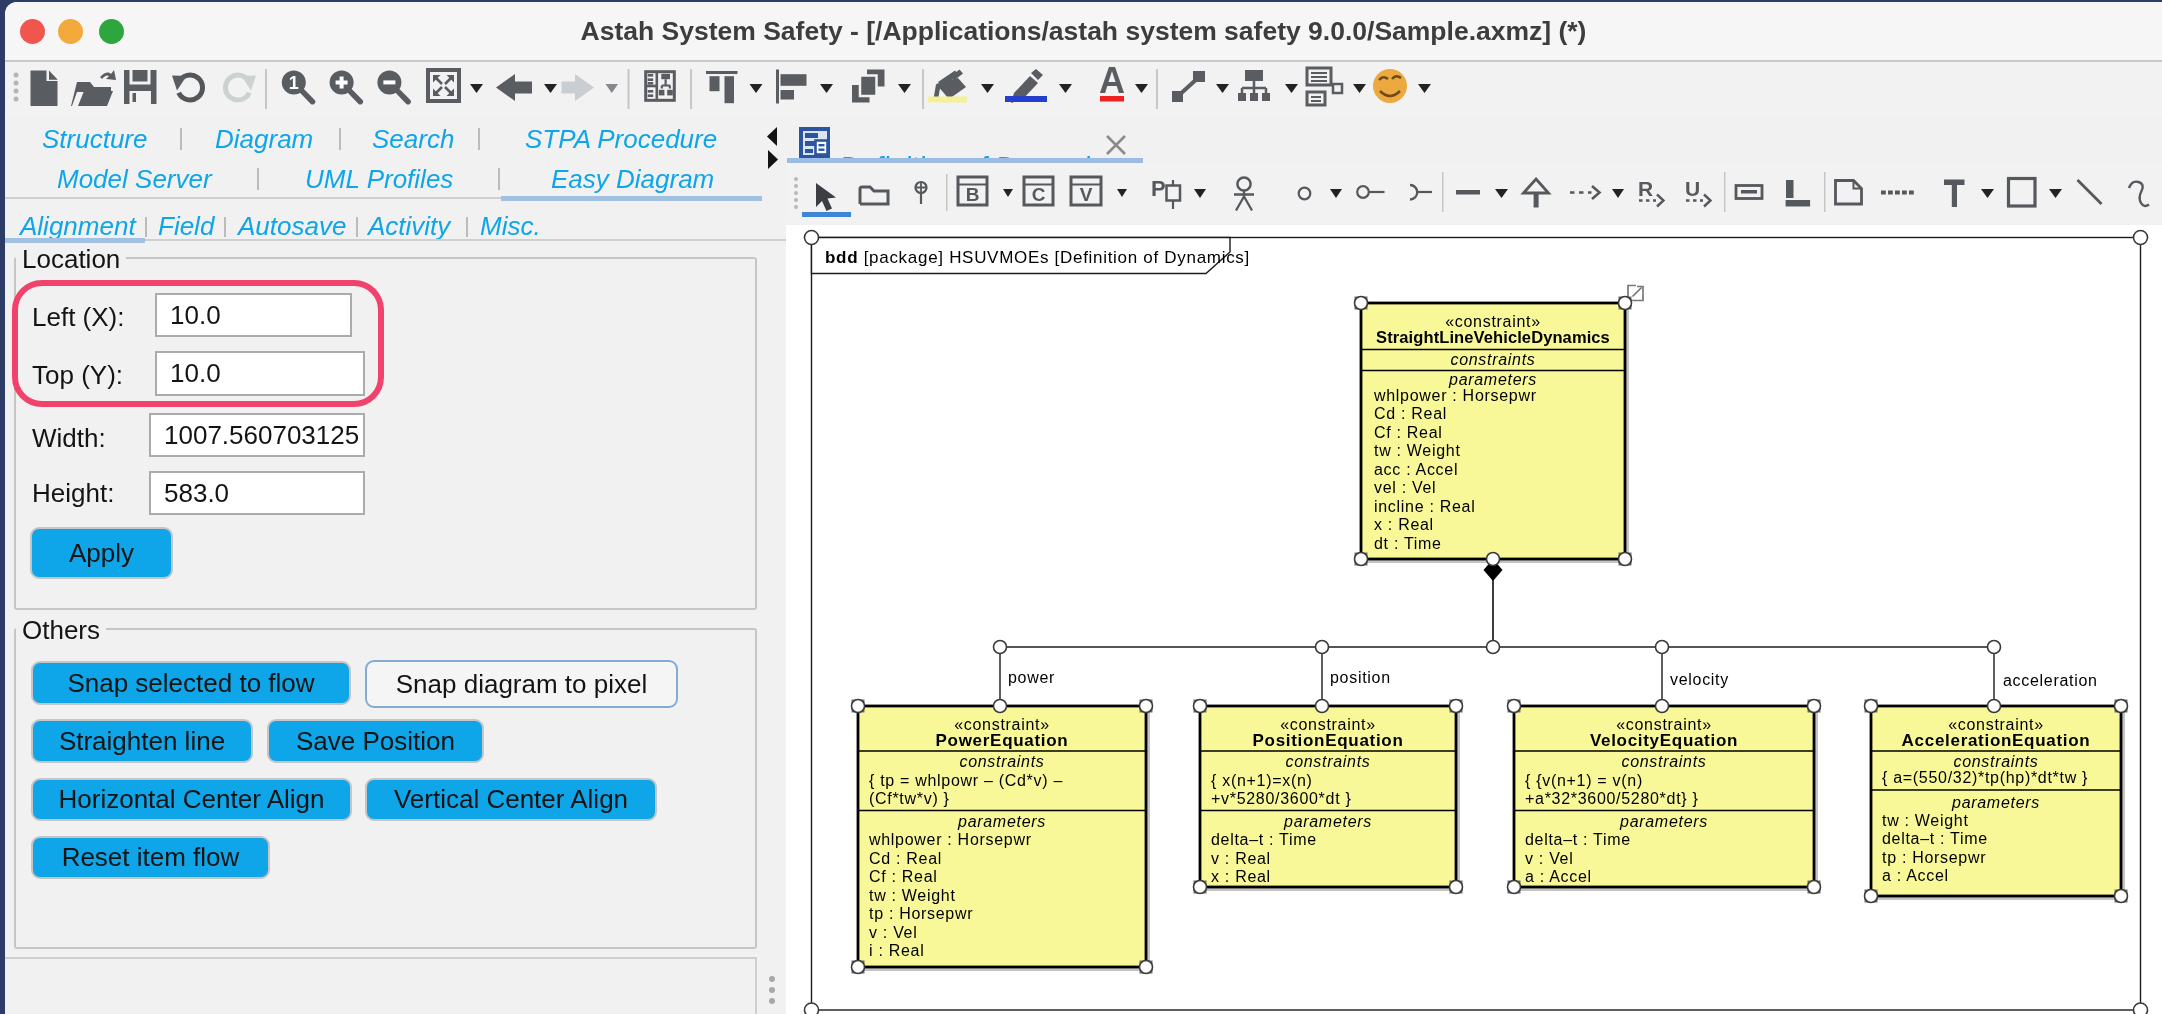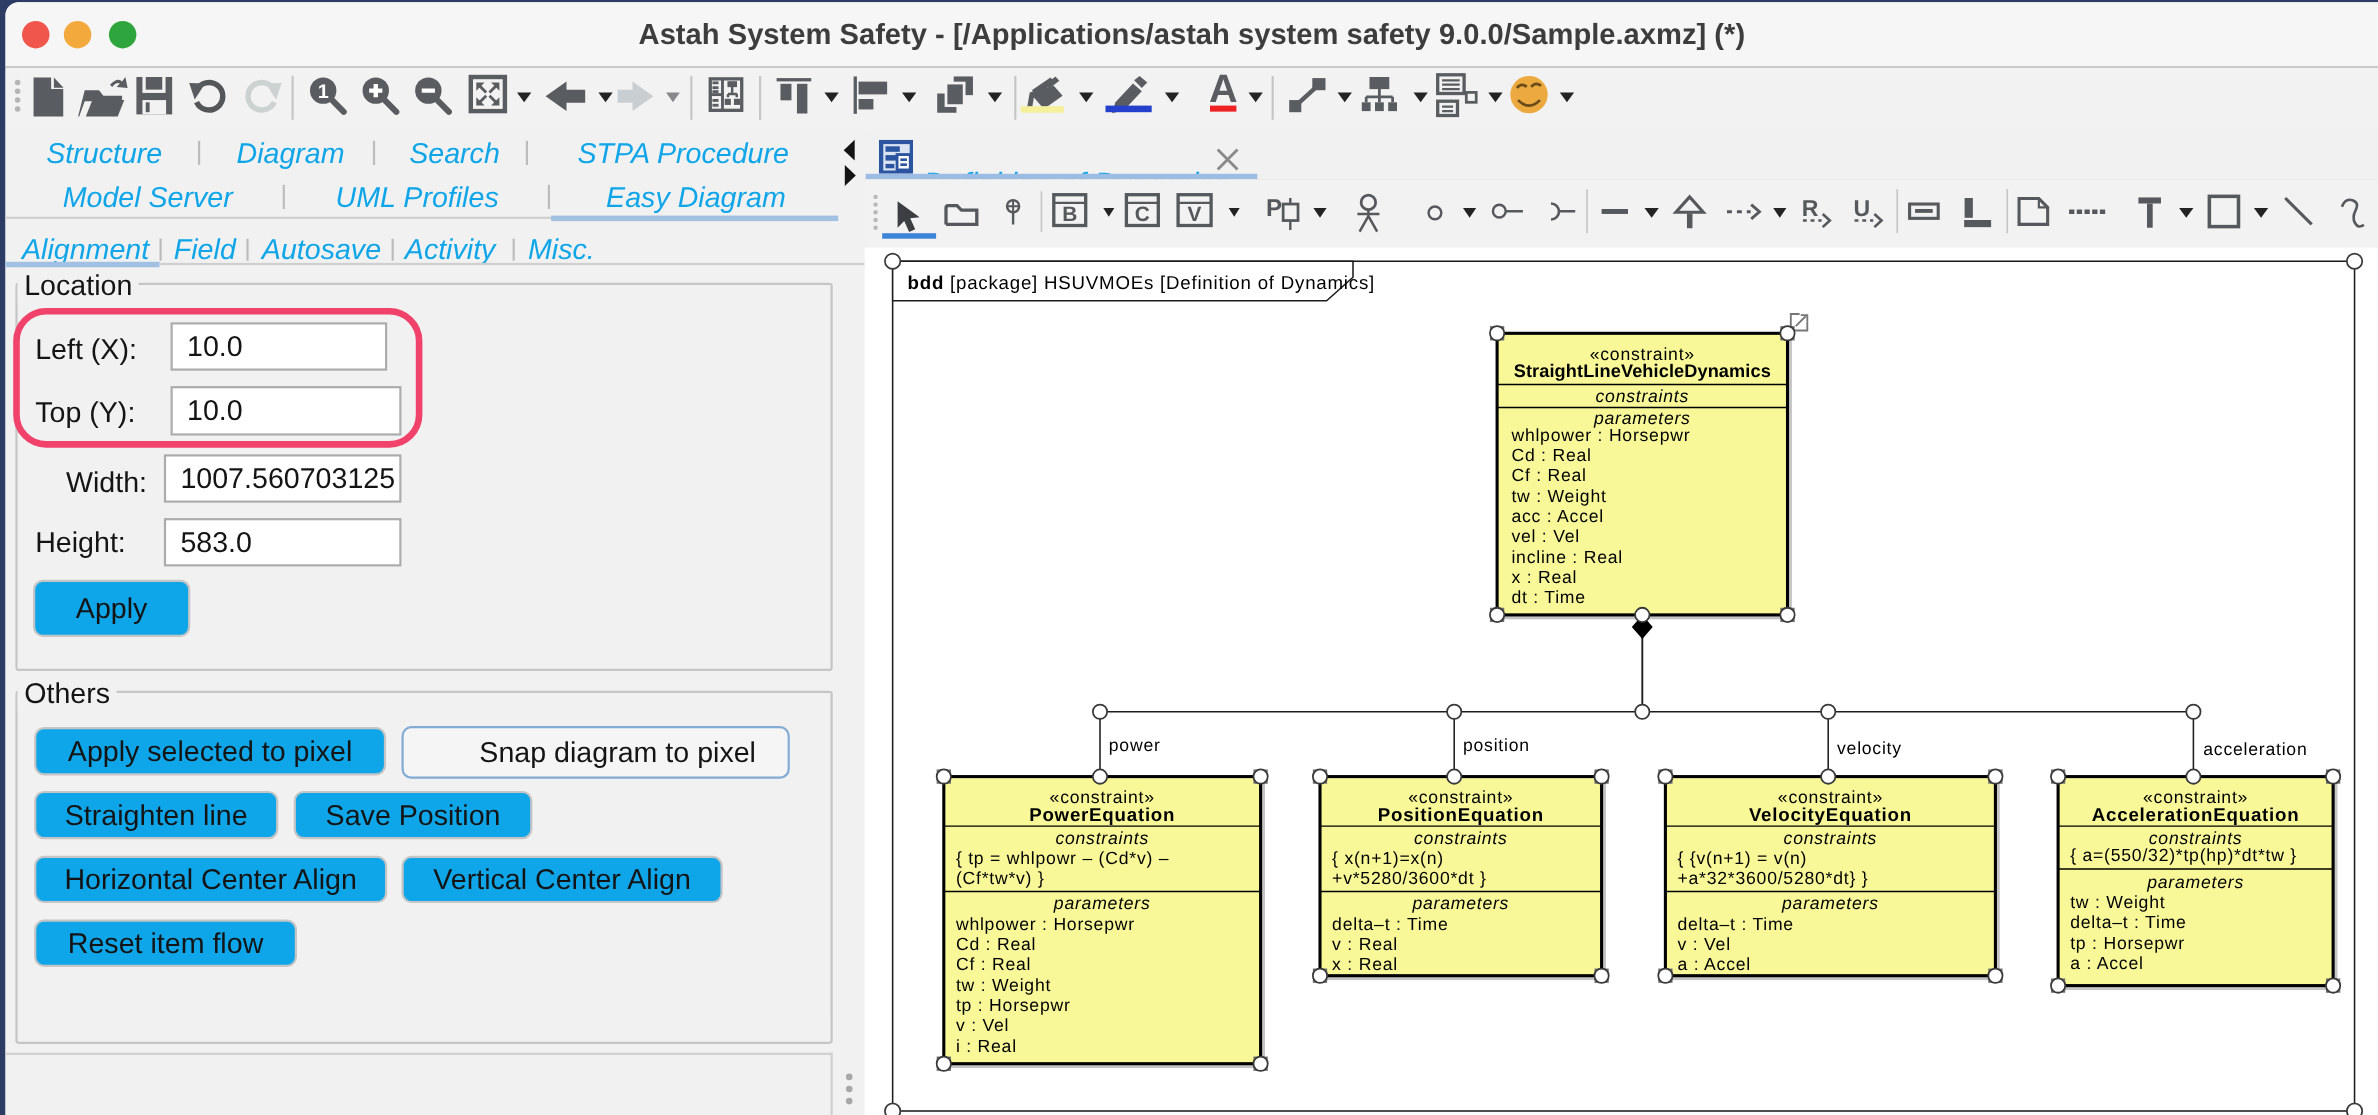--- a/index.html
+++ b/index.html
@@ -180,31 +180,31 @@
 <div class="sep" style="left:466px;top:217px;height:20px;"></div>
 <div class="grayline" style="left:145px;top:239px;width:641px;"></div>
 <div class="bluebar" style="left:5px;top:238px;width:140px;"></div>
 
 <div class="fieldset" style="left:14px;top:257px;width:739px;height:349px;"></div>
 <div class="legend" style="left:16px;top:244px;">Location</div>
 <div class="flabel" style="left:32px;top:302px;">Left (X):</div>
 <div class="input" style="left:155px;top:293px;width:180px;height:40px;">10.0</div>
 <div class="flabel" style="left:32px;top:360px;">Top (Y):</div>
 <div class="input" style="left:155px;top:351px;width:193px;height:41px;">10.0</div>
-<div class="flabel" style="left:32px;top:423px;margin-left:28px;">Width:</div>
+<div class="flabel" style="left:32px;top:423px;">Width:</div>
 <div class="input" style="left:149px;top:413px;width:199px;height:40px;">1007.560703125</div>
 <div class="flabel" style="left:32px;top:478px;">Height:</div>
 <div class="input" style="left:149px;top:471px;width:199px;height:40px;">583.0</div>
 <div class="btn" style="left:30px;top:527px;width:139px;height:48px;">Apply</div>
 <div id="redbox" class="abs"></div>
 
 <div class="fieldset" style="left:14px;top:628px;width:739px;height:317px;"></div>
 <div class="legend" style="left:16px;top:615px;">Others</div>
-<div class="btn" style="left:31px;top:661px;width:316px;height:40px;">Apply selected to pixel</div>
-<div class="btn" style="left:365px;top:660px;width:309px;height:44px;border:2px solid #84abd4;background:#f5f5f5;padding-left:40px;">Snap diagram to pixel</div>
+<div class="btn" style="left:31px;top:661px;width:316px;height:40px;">Snap selected to flow</div>
+<div class="btn" style="left:365px;top:660px;width:309px;height:44px;border:2px solid #84abd4;background:#f5f5f5;">Snap diagram to pixel</div>
 <div class="btn" style="left:31px;top:719px;width:218px;height:40px;">Straighten line</div>
 <div class="btn" style="left:267px;top:719px;width:213px;height:40px;">Save Position</div>
 <div class="btn" style="left:365px;top:778px;width:288px;height:39px;">Vertical Center Align</div>
 <div class="btn" style="left:31px;top:778px;width:317px;height:39px;">Horizontal Center Align</div>
 <div class="btn" style="left:31px;top:836px;width:235px;height:39px;">Reset item flow</div>
 
 <div class="abs" style="left:5px;top:957px;width:750px;height:57px;border-top:2px solid #cfcfcf;border-right:2px solid #cfcfcf;"></div>
 <div class="abs" style="left:769px;top:976px;width:6px;height:6px;border-radius:50%;background:#a8a8a8;"></div>
 <div class="abs" style="left:769px;top:987px;width:6px;height:6px;border-radius:50%;background:#a8a8a8;"></div>
 <div class="abs" style="left:769px;top:998px;width:6px;height:6px;border-radius:50%;background:#a8a8a8;"></div>

